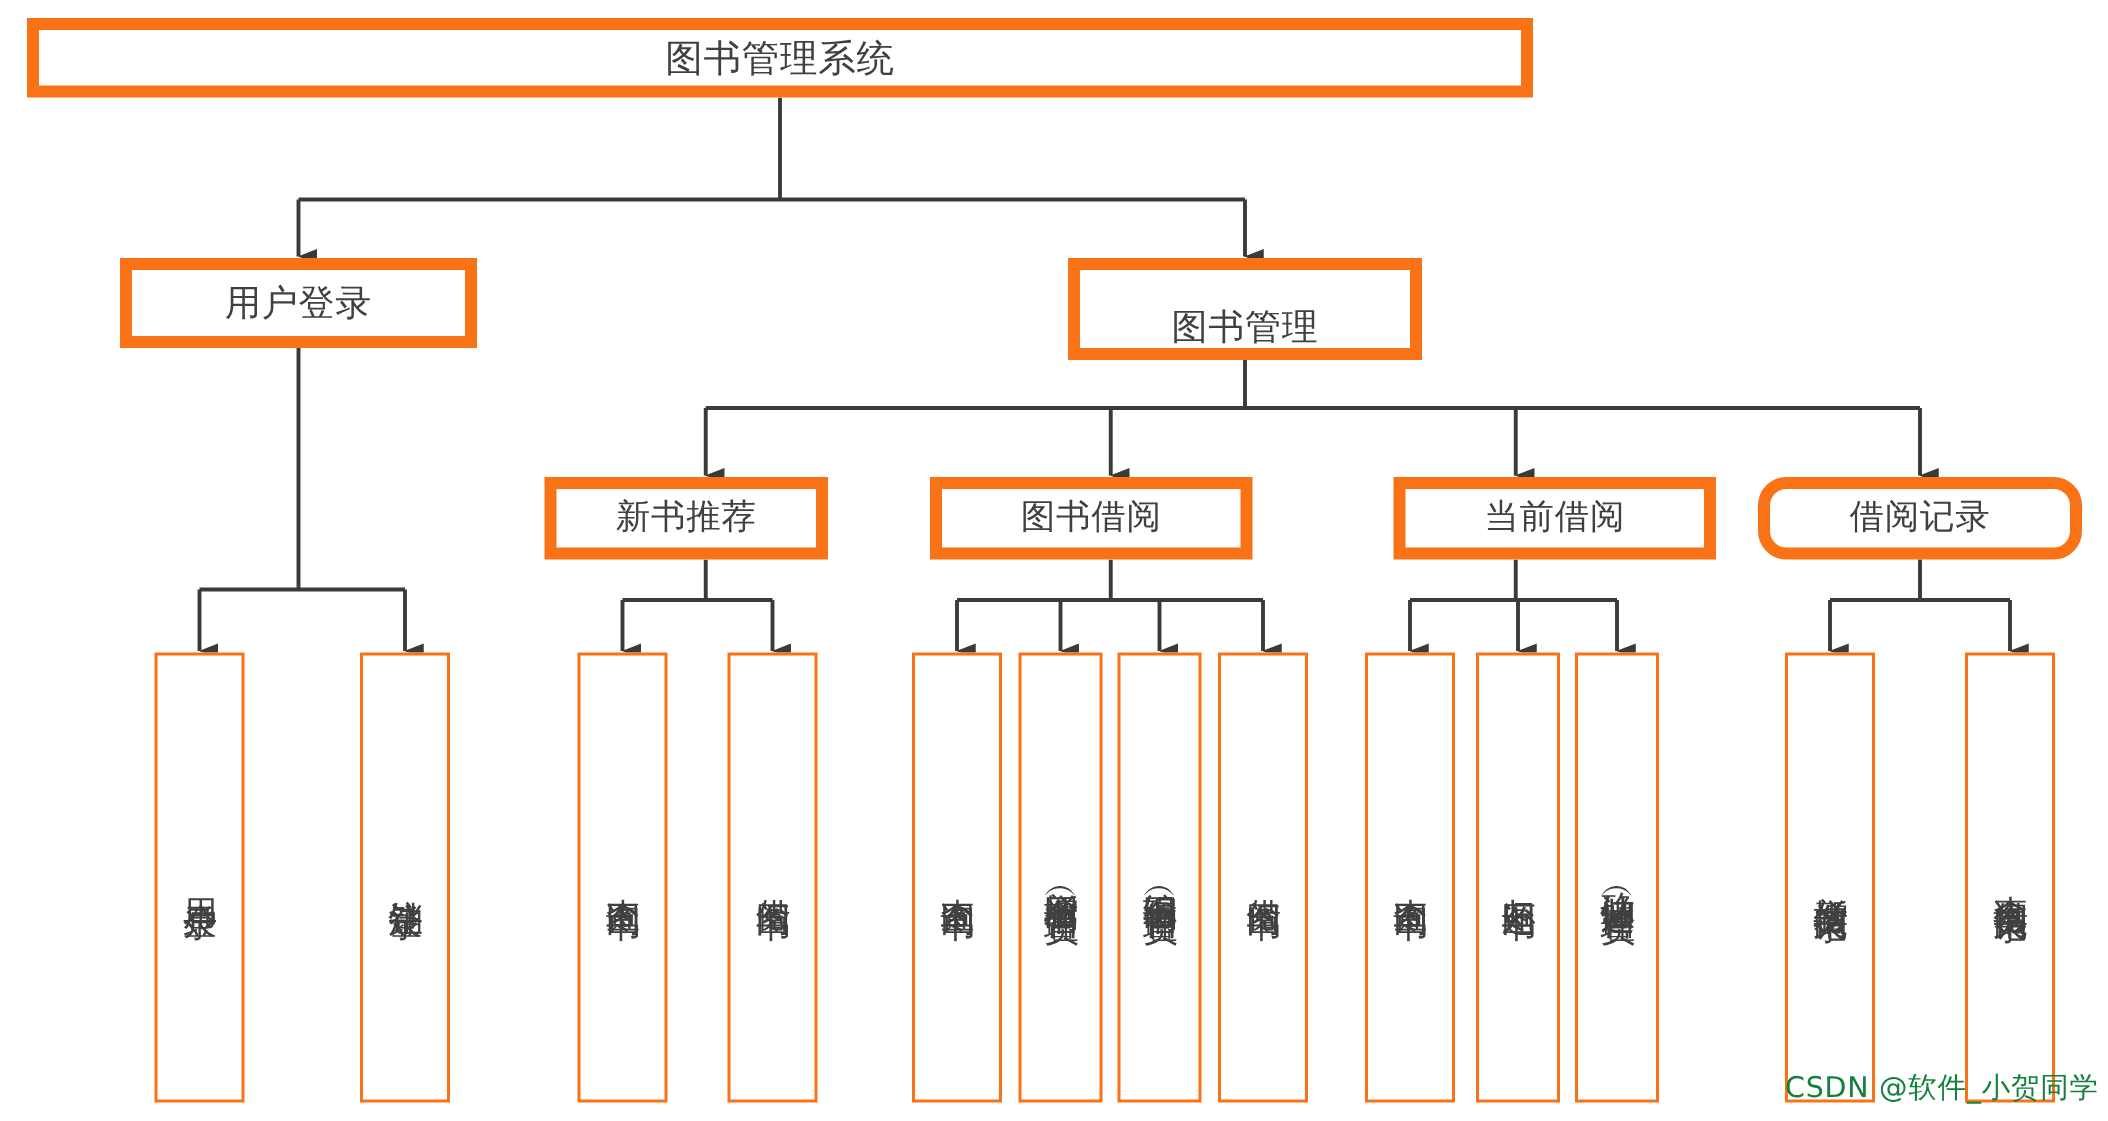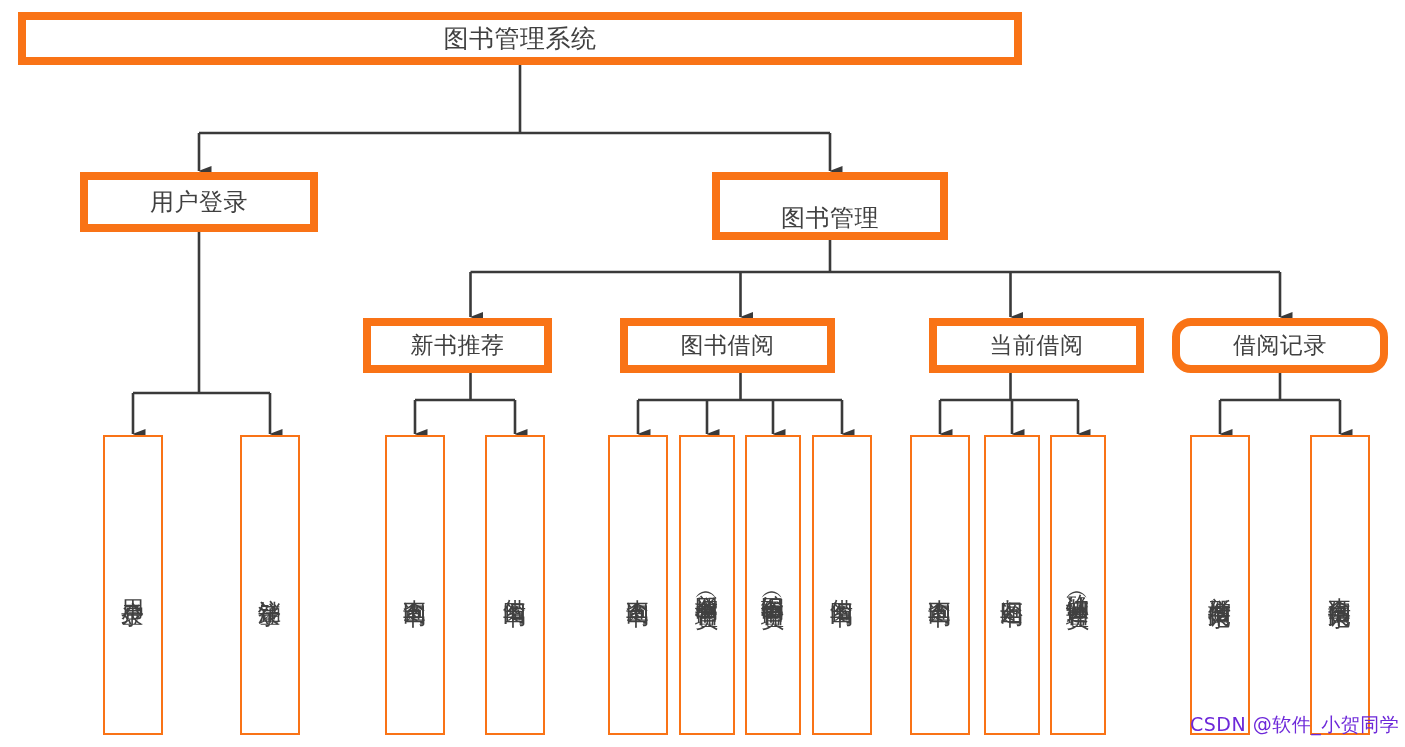--- a/index.html
+++ b/index.html
@@ -172,14 +172,14 @@
       <div class="node node-leaf" style="left: 1050px; top: 435px; width: 56px; height: 300px;">
         <span class="label">确认归还（管理员）</span>
       </div>
       <div class="node node-leaf" style="left: 1190px; top: 435px; width: 60px; height: 300px;">
         <span class="label">新增借阅记录</span>
       </div>
       <div class="node node-leaf" style="left: 1310px; top: 435px; width: 60px; height: 300px;">
         <span class="label">查询借阅记录</span>
       </div>
     </div>
-  <div class="watermark" style="left: 1190px; top: 712px; color: #6d28d9;">CSDN @软件_小贺同学</div>
+  <div class="watermark" style="left: 1190px; top: 712px; color: #15803d;">CSDN @软件_小贺同学</div>
 </div>
 
 </body></html>

